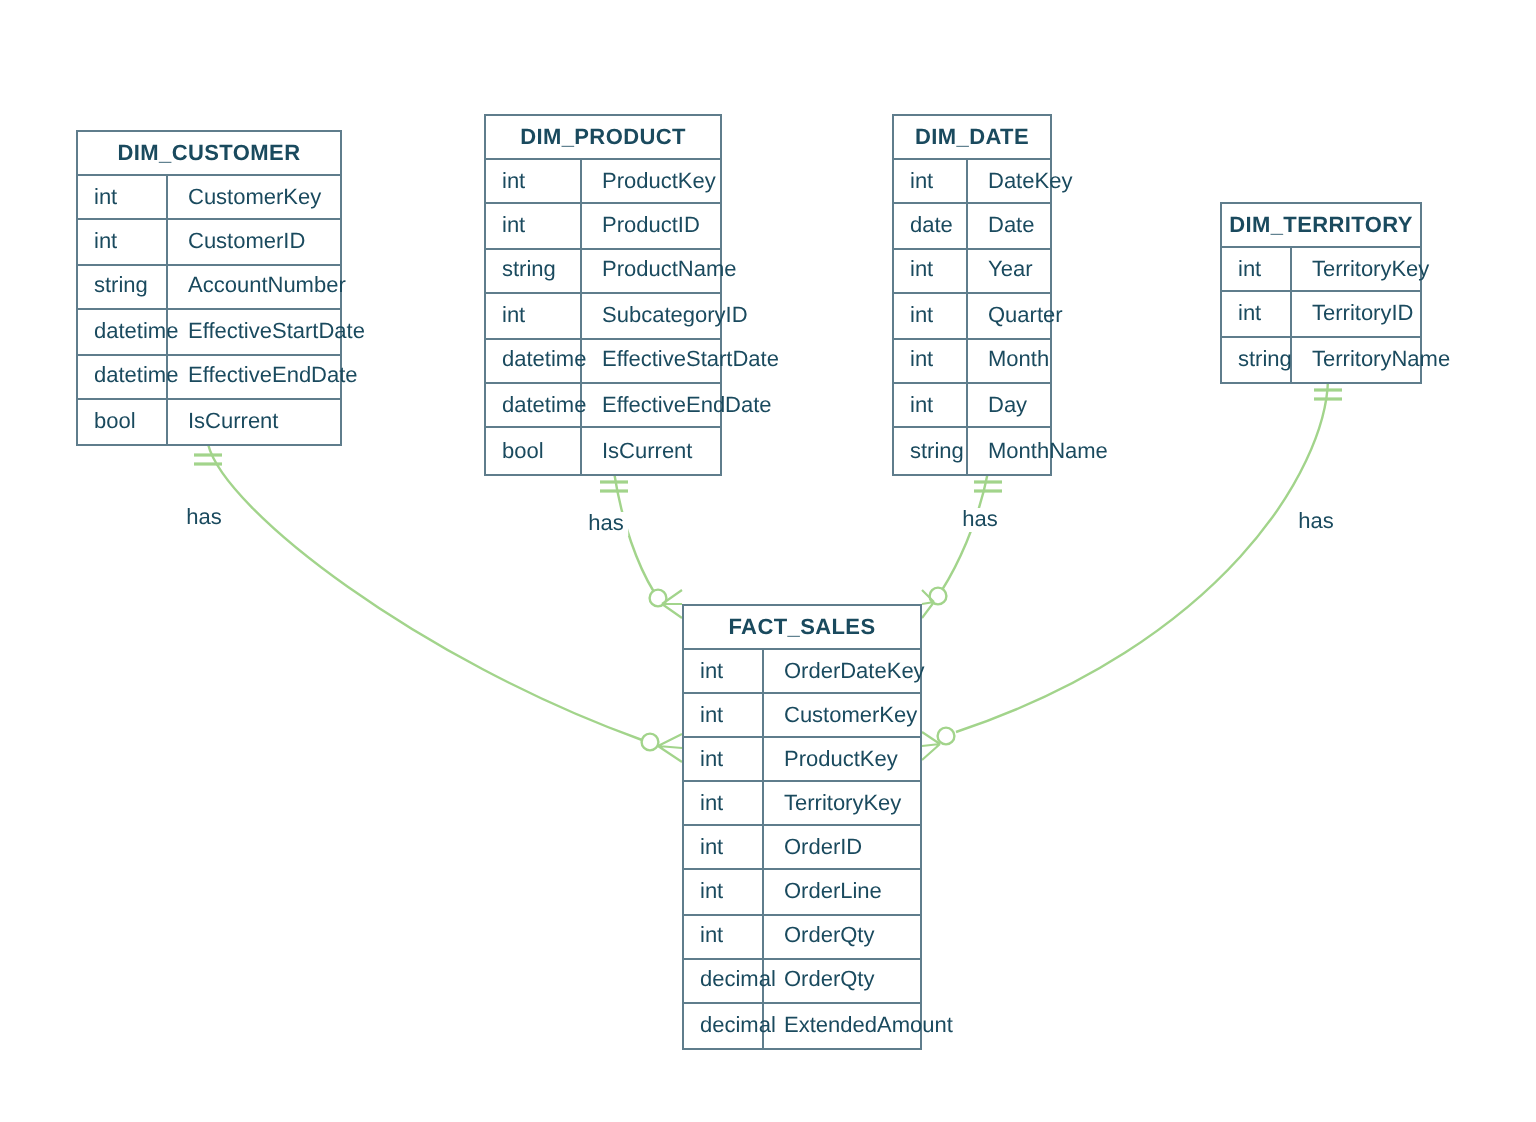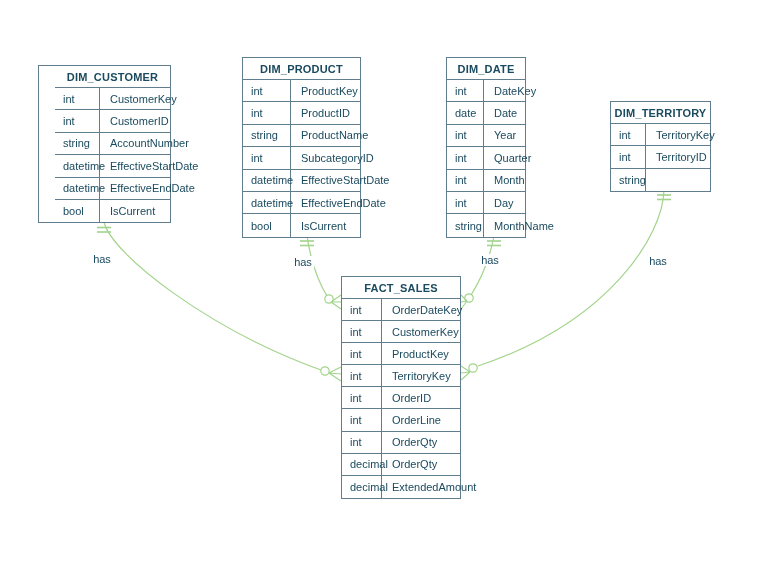--- a/index.html
+++ b/index.html
@@ -59,25 +59,25 @@
     border-right: 1px solid var(--c-border, #5f7d8c);
     box-sizing: border-box;
   }
   .f-name {
     flex: 1;
     display: flex;
     align-items: center;
     padding-left: 10px;
   }
 
-  #ent-dim-customer  { left: 38px;  top: 65px;  width: 133px; padding-left: 16px; --tc: 45px; }
+  #ent-dim-customer  { left: 38px;  top: 65px;  width: 133px; --tc: 45px; }
   #ent-dim-product   { left: 242px; top: 57px;  width: 119px; --tc: 48px; }
   #ent-dim-date      { left: 446px; top: 57px;  width: 80px;  --tc: 37px; }
   #ent-dim-territory { left: 610px; top: 101px; width: 101px; --tc: 35px; }
-  #ent-fact-sales    { left: 341px; top: 276px; width: 120px; --tc: 40px; --rh: 22.1px; }
+  #ent-fact-sales    { left: 341px; top: 302px; width: 120px; --tc: 40px; --rh: 22.1px; }
 
   .rel-label {
     position: absolute;
     transform: translate(-50%, -50%);
     background: var(--c-background, #ffffff);
     padding: 0 2px;
     font-size: 11px;
     color: var(--c-text, #1a4a5e);
   }
   #lbl-customer  { left: 102px; top: 259px; }
@@ -229,20 +229,21 @@
         <div class="ent-row">
           <span class="f-type">int</span>
           <span class="f-name">TerritoryKey</span>
         </div>
         <div class="ent-row">
           <span class="f-type">int</span>
           <span class="f-name">TerritoryID</span>
         </div>
         <div class="ent-row">
           <span class="f-type">string</span>
+          <span class="f-name">TerritoryName</span>
         </div>
       </div>
   </div>
 
   <div class="entity" id="ent-fact-sales">
     <div class="ent-name">FACT_SALES</div>
     <div class="ent-fields">
         <div class="ent-row">
           <span class="f-type">int</span>
           <span class="f-name">OrderDateKey</span>

